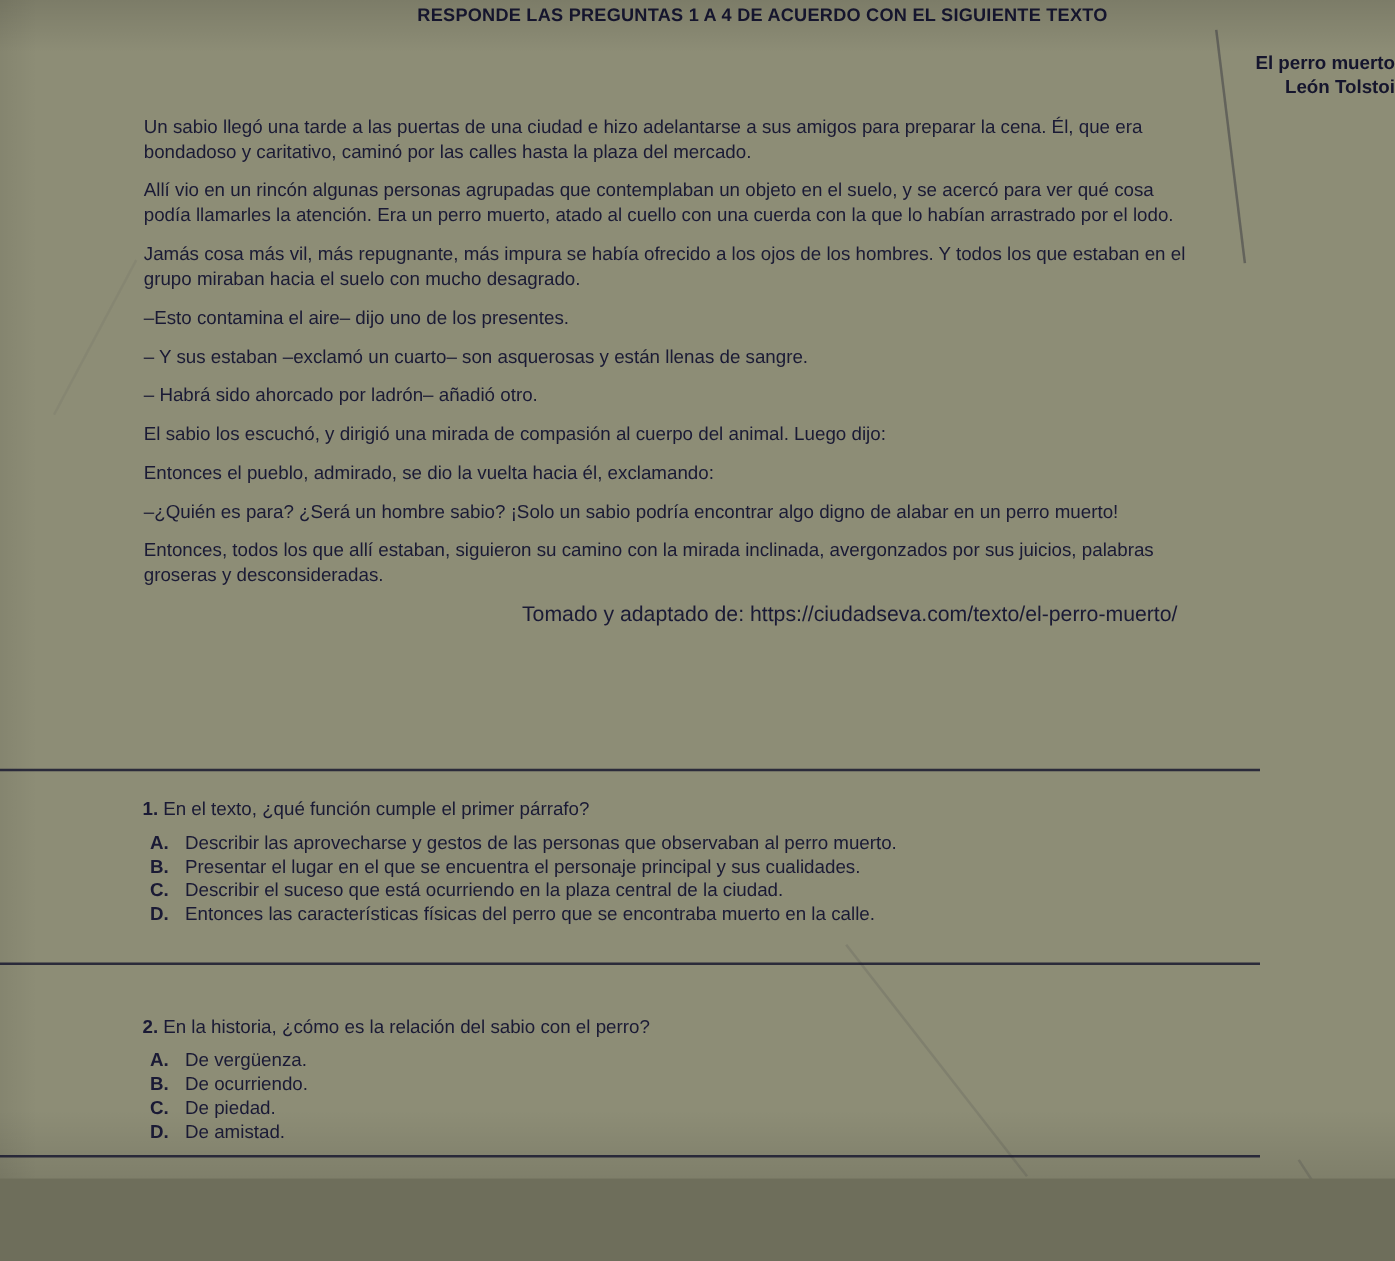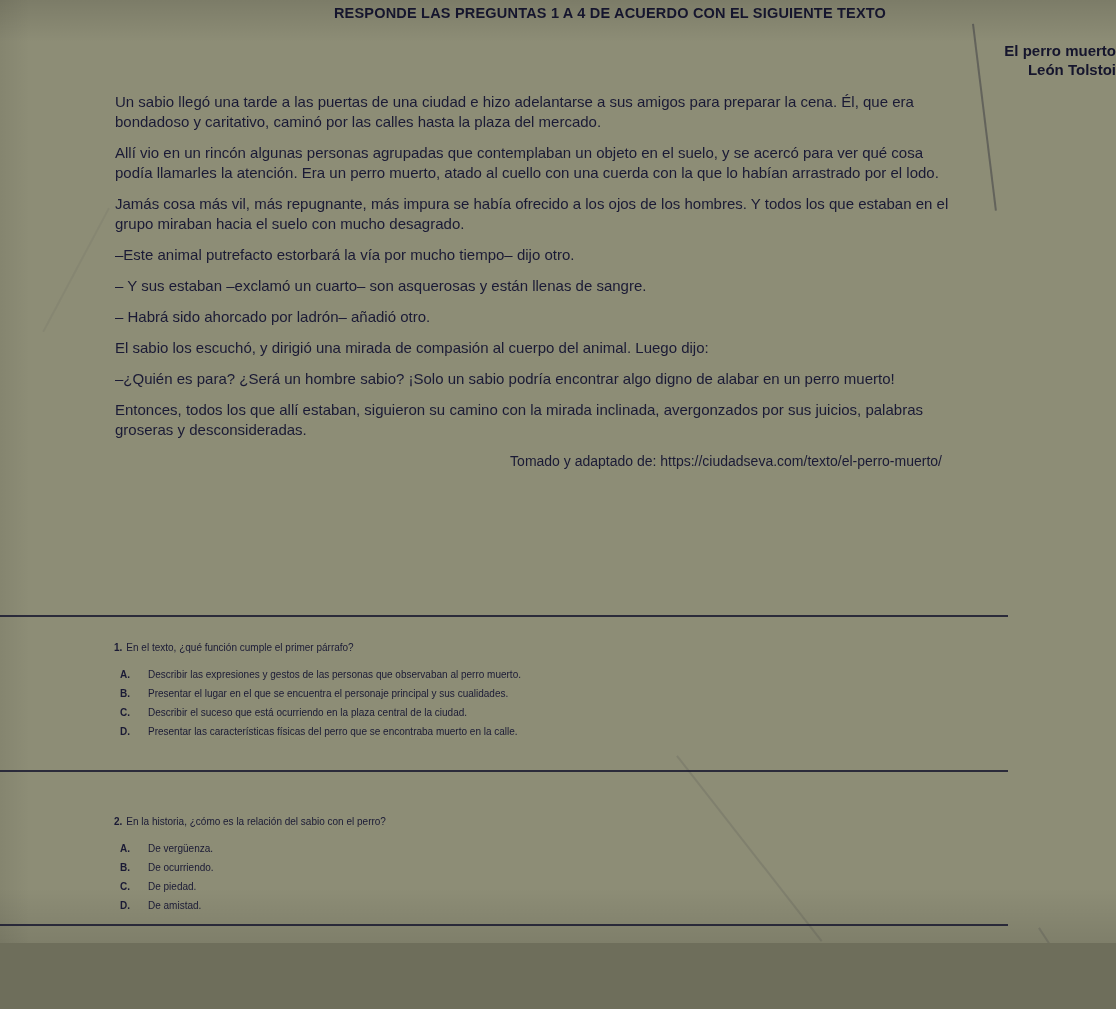--- a/index.html
+++ b/index.html
@@ -51,39 +51,39 @@
     left: 115px;
     width: 845px;
     font-size: 15px;
     line-height: 20px;
   }
   .story-body p {
     margin: 0 0 11px 0;
   }
   .source {
     text-align: right;
-    font-size: 14px;
+    font-size: 17px;
     padding-right: 18px;
     margin-top: 2px;
   }
   .divider {
     position: absolute;
     left: 0;
     width: 1008px;
     height: 2px;
     background: rgba(26, 26, 48, 0.85);
   }
   .divider.d1 { top: 615px; }
   .divider.d2 { top: 770px; }
   .divider.d3 { top: 924px; }
   .question {
     position: absolute;
     left: 114px;
     width: 900px;
-    font-size: 10px;
+    font-size: 15px;
   }
   .question.q1 { top: 638px; }
   .question.q2 { top: 812px; }
   .q-line {
     line-height: 20px;
     margin-bottom: 8px;
   }
   .q-num { font-weight: bold; margin-right: 4px; }
   .option {
     display: flex;
@@ -132,50 +132,51 @@
 
   <div class="story-head">
     <div class="story-title">El perro muerto</div>
     <div class="story-author">León Tolstoi</div>
   </div>
 
   <div class="story-body">
     <p>Un sabio llegó una tarde a las puertas de una ciudad e hizo adelantarse a sus amigos para preparar la cena. Él, que era bondadoso y caritativo, caminó por las calles hasta la plaza del mercado.</p>
     <p>Allí vio en un rincón algunas personas agrupadas que contemplaban un objeto en el suelo, y se acercó para ver qué cosa podía llamarles la atención. Era un perro muerto, atado al cuello con una cuerda con la que lo habían arrastrado por el lodo.</p>
     <p>Jamás cosa más vil, más repugnante, más impura se había ofrecido a los ojos de los hombres. Y todos los que estaban en el grupo miraban hacia el suelo con mucho desagrado.</p>
-    <p>–Este animal putrefacto estorbará la vía por mucho tiempo– dijo otro.</p>
+    <p>–Esto contamina el aire– dijo uno de los presentes.</p>
     <p>– Y sus estaban –exclamó un cuarto– son asquerosas y están llenas de sangre.</p>
     <p>– Habrá sido ahorcado por ladrón– añadió otro.</p>
     <p>El sabio los escuchó, y dirigió una mirada de compasión al cuerpo del animal. Luego dijo:</p>
+    <p>Entonces el pueblo, admirado, se dio la vuelta hacia él, exclamando:</p>
     <p>–¿Quién es para? ¿Será un hombre sabio? ¡Solo un sabio podría encontrar algo digno de alabar en un perro muerto!</p>
     <p>Entonces, todos los que allí estaban, siguieron su camino con la mirada inclinada, avergonzados por sus juicios, palabras groseras y desconsideradas.</p>
     <div class="source">Tomado y adaptado de: https://ciudadseva.com/texto/el-perro-muerto/</div>
   </div>
 
   <div class="divider d1"></div>
 
   <div class="question q1">
     <div class="q-line">
       <span class="q-num">1.</span><span>En el texto, ¿qué función cumple el primer párrafo?</span>
     </div>
     <div class="option">
       <span class="opt-letter">A.</span>
-      <span class="opt-text">Describir las expresiones y gestos de las personas que observaban al perro muerto.</span>
+      <span class="opt-text">Describir las aprovecharse y gestos de las personas que observaban al perro muerto.</span>
     </div>
     <div class="option">
       <span class="opt-letter">B.</span>
       <span class="opt-text">Presentar el lugar en el que se encuentra el personaje principal y sus cualidades.</span>
     </div>
     <div class="option">
       <span class="opt-letter">C.</span>
       <span class="opt-text">Describir el suceso que está ocurriendo en la plaza central de la ciudad.</span>
     </div>
     <div class="option">
       <span class="opt-letter">D.</span>
-      <span class="opt-text">Presentar las características físicas del perro que se encontraba muerto en la calle.</span>
+      <span class="opt-text">Entonces las características físicas del perro que se encontraba muerto en la calle.</span>
     </div>
   </div>
 
   <div class="divider d2"></div>
 
   <div class="question q2">
     <div class="q-line">
       <span class="q-num">2.</span><span>En la historia, ¿cómo es la relación del sabio con el perro?</span>
     </div>
     <div class="option">

